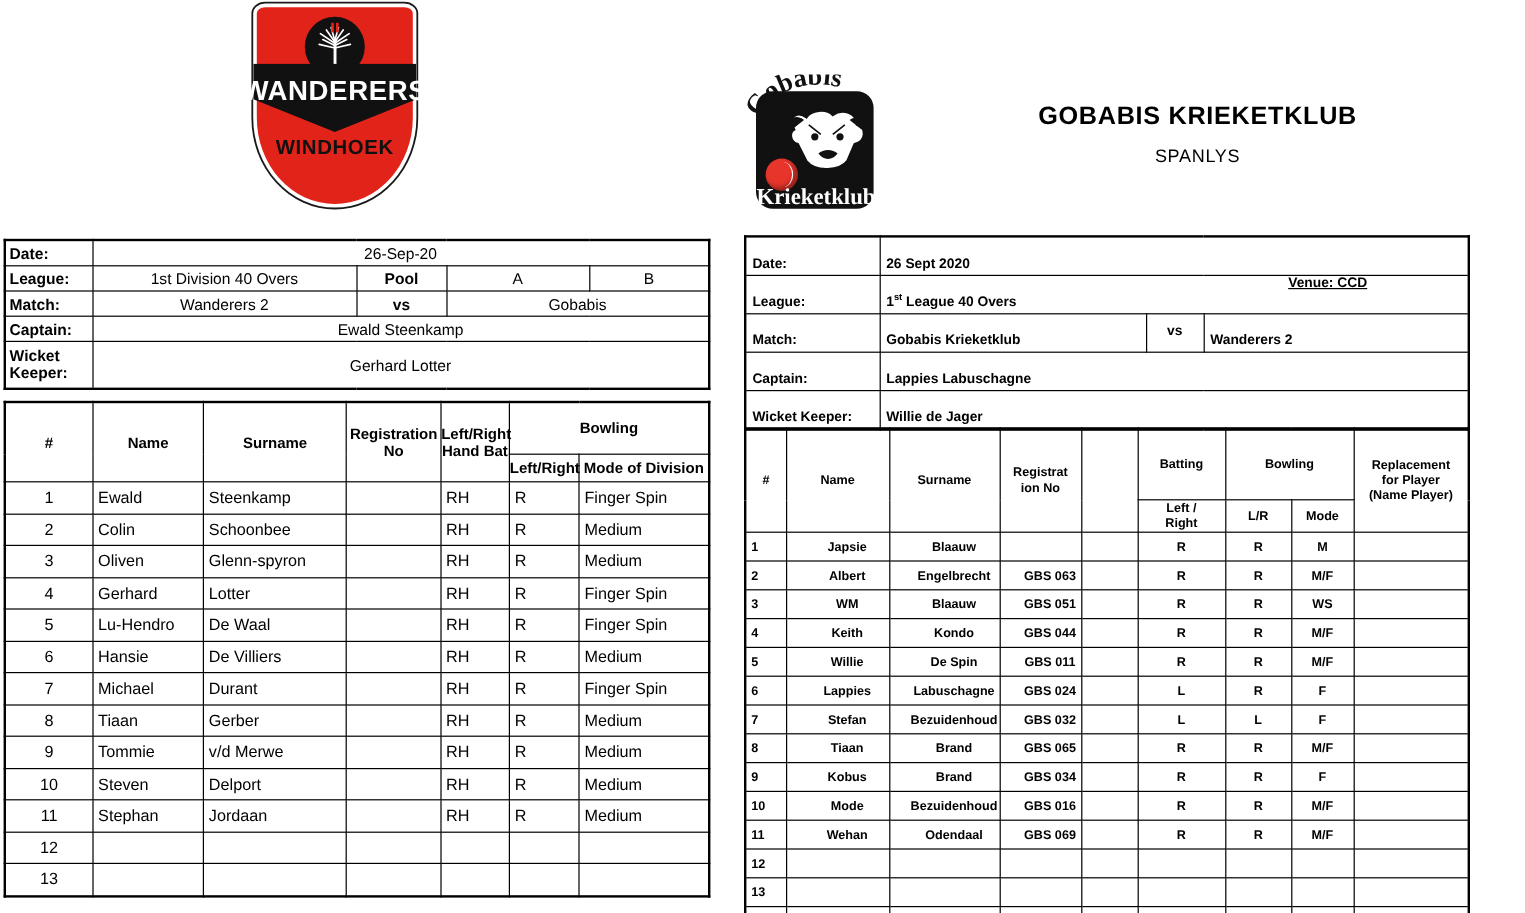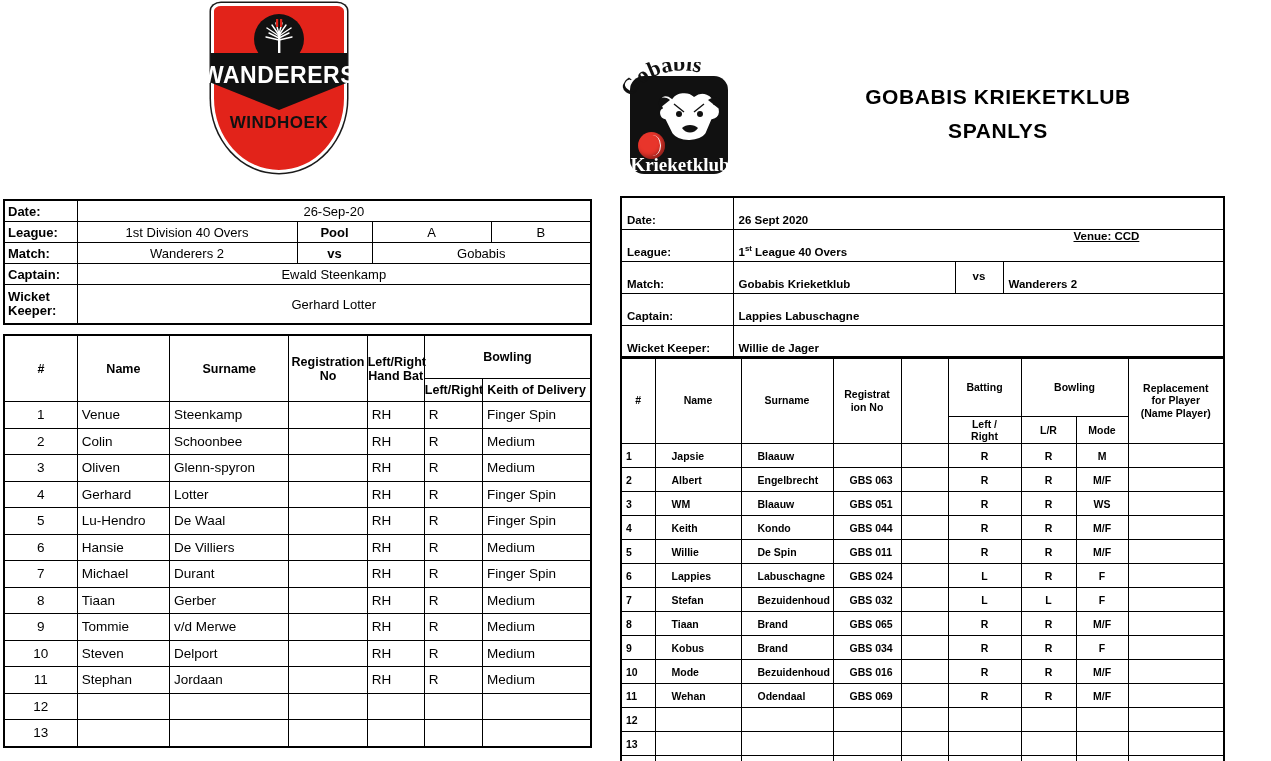--- a/index.html
+++ b/index.html
@@ -71,21 +71,21 @@
   }
   .gob-bottom-text{
     position:absolute;left:10px;top:92px;width:104px;
     text-align:center;color:#fff;font-weight:bold;font-size:19px;
     font-family:"Liberation Serif", serif;
   }
   #gobabis-title{
     position:absolute;left:140px;top:80px;width:500px;text-align:center;
   }
   #gobabis-title .t1{font-size:21px;font-weight:bold;letter-spacing:.6px;line-height:34px;}
-  #gobabis-title .t2{font-size:21px;font-weight:bold;letter-spacing:.6px;line-height:34px;}
+  #gobabis-title .t2{font-size:15px;font-weight:normal;letter-spacing:.6px;line-height:34px;}
 
   
   table{border-collapse:collapse;table-layout:fixed;}
   td,th{border:1px solid #000;padding:0;}
 
   
   #left-info{position:absolute;left:3px;top:199px;width:589px;
     font-size:13px;border:2.2px solid #000;}
   #left-info td{height:20px;vertical-align:middle;border:1px solid #000;}
   #left-info .lbl{padding-left:3px;font-weight:bold;text-align:left;}
@@ -116,21 +116,21 @@
 
   
   #right-players{position:absolute;left:12px;top:356px;width:603px;
     font-size:10.5px;font-weight:bold;border:2.4px solid #000;}
   #right-players td,#right-players th{border:1.4px solid #000;}
   #right-players th{font-weight:bold;text-align:center;line-height:12.5px;font-size:10.5px;}
   #right-players .hrow1 th{height:58px;}
   #right-players .hrow2 th{height:26px;}
   #right-players td{height:23px;}
   #right-players .c-num{text-align:center;padding-left:4px;text-align:left;}
-  #right-players .c-txt{text-align:left;padding-left:16px;}
+  #right-players .c-txt{text-align:center;padding-left:16px;}
   #right-players .c-ctr{text-align:center;}
   sup{font-size:.68em;vertical-align:super;}
 </style>
 </head>
 <body>
 
 <div class="page">
 
   <div id="left-panel">
 
@@ -212,27 +212,27 @@
         <tr class="hrow1">
           <th rowspan="2">#</th>
           <th rowspan="2">Name</th>
           <th rowspan="2">Surname</th>
           <th rowspan="2">Registration<br>No</th>
           <th rowspan="2">Left/Right<br>Hand Bat</th>
           <th colspan="2">Bowling</th>
         </tr>
         <tr class="hrow2">
           <th>Left/Right</th>
-          <th>Keith of Delivery</th>
+          <th>Mode of Division</th>
         </tr>
       </thead>
       <tbody id="left-players-body">
           <tr>
             <td class="c-num">1</td>
-            <td class="c-txt">Venue</td>
+            <td class="c-txt">Ewald</td>
             <td class="c-txt">Steenkamp</td>
             <td class="c-txt"></td>
             <td class="c-txt">RH</td>
             <td class="c-txt">R</td>
             <td class="c-txt">Finger Spin</td>
           </tr>
           <tr>
             <td class="c-num">2</td>
             <td class="c-txt">Colin</td>
             <td class="c-txt">Schoonbee</td>

